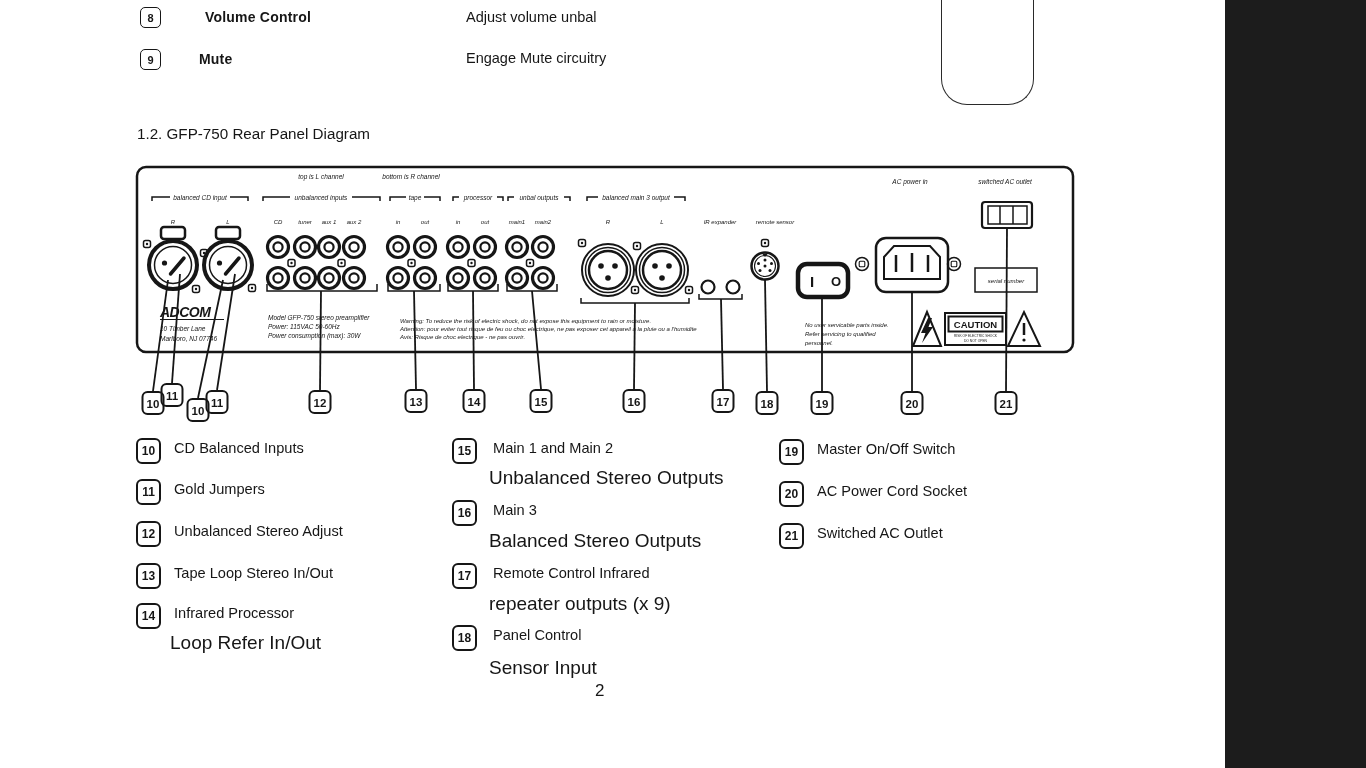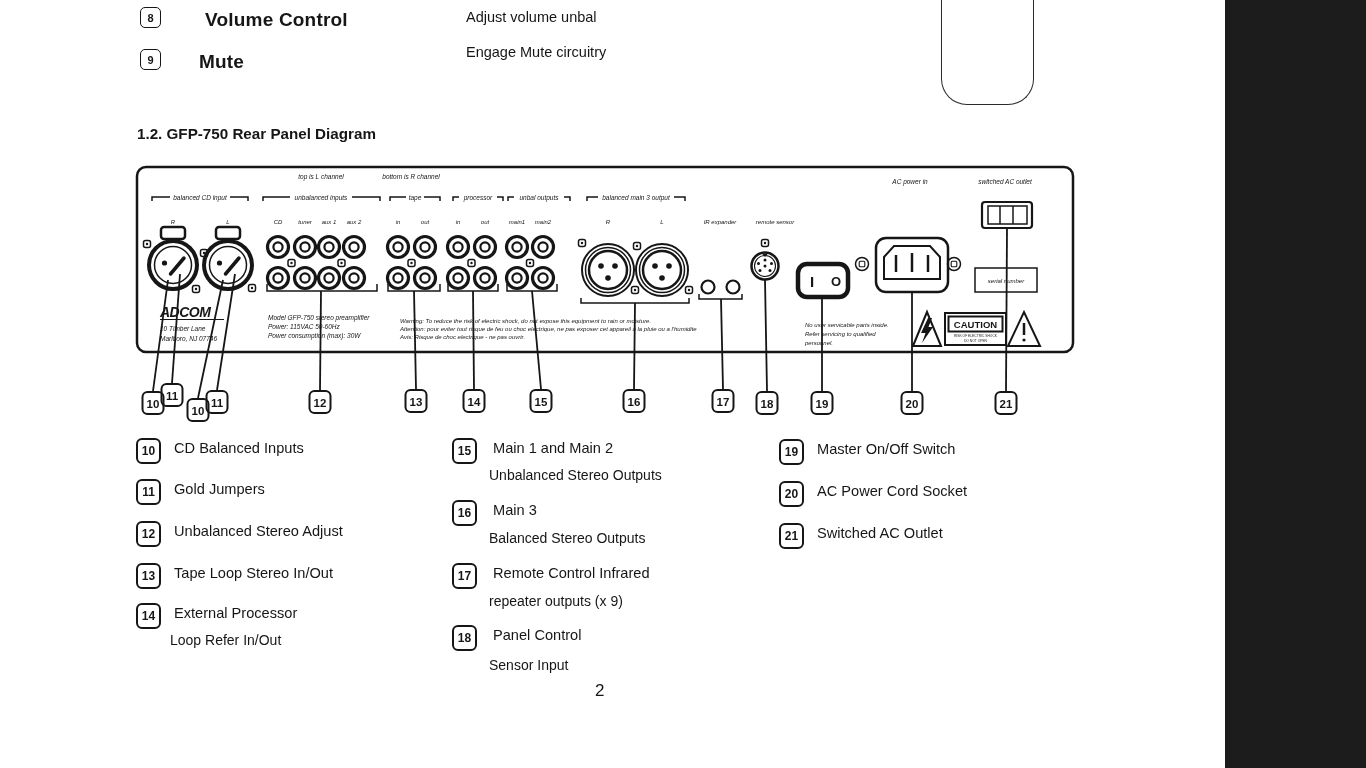--- a/index.html
+++ b/index.html
@@ -1,31 +1,31 @@
 <!DOCTYPE html>
 <html><head>
 <meta charset="utf-8">
 <style>
   html,body{margin:0;padding:0;}
   .page{position:relative;width:1366px;height:768px;background:#ffffff;overflow:hidden;
         font-family:"Liberation Sans",sans-serif;color:#161616;}
   .abs{position:absolute;}
   .ctl-badge{position:absolute;width:19px;height:19px;border:1.8px solid #161616;border-radius:5px;
              display:flex;align-items:center;justify-content:center;font-weight:bold;font-size:11px;}
-  .ctl-label{position:absolute;font-weight:bold;font-size:19px;letter-spacing:.2px;}
+  .ctl-label{position:absolute;font-weight:bold;font-size:14px;letter-spacing:.2px;}
   .ctl-desc{position:absolute;font-size:14.5px;}
-  .heading{position:absolute;font-weight:bold;font-size:15.2px;}
+  .heading{position:absolute;font-weight:normal;font-size:15.2px;}
   .remote-frag{position:absolute;left:941px;top:-4px;width:91px;height:108px;
                border:1.8px solid #2a2a2a;border-top:none;border-radius:0 0 26px 26px;background:#fff;}
   .side-black{position:absolute;left:1225px;top:0;width:141px;height:768px;background:#1c1c1c;}
   .legend-item{position:absolute;display:flex;align-items:flex-start;}
   .lg-badge{width:21px;height:22px;border:2px solid #161616;border-radius:6px;flex:0 0 auto;
             display:flex;align-items:center;justify-content:center;font-weight:bold;font-size:12px;}
   .lg-text{font-size:14.6px;padding-top:2px;}
-  .lg-line2{position:absolute;font-size:14px;}
+  .lg-line2{position:absolute;font-size:19px;}
   .gap13{gap:13px;}.gap16{gap:16px;}
   .pagenum{position:absolute;font-size:17px;}
   
   svg text{font-family:"Liberation Sans",sans-serif;fill:#161616;}
   .it{font-style:italic;}
   .mid{text-anchor:middle;}
   .t6{font-size:6px;}.t65{font-size:6.5px;}.t32{font-size:3.3px;}
   .t95b{font-size:9.5px;font-weight:bold;}
   .t16b{font-size:15px;font-weight:bold;}.t14b{font-size:13px;font-weight:bold;}
   .t115b{font-size:11.5px;font-weight:bold;}
@@ -46,21 +46,21 @@
 <body>
 
 <div class="page">
 
   <div class="ctl-badge" style="left:140px;top:7px">8</div>
   <div class="ctl-label" style="left:205px;top:9px">Volume Control</div>
   <div class="ctl-desc" style="left:466px;top:9px">Adjust volume unbal</div>
 
   <div class="ctl-badge" style="left:140px;top:49px">9</div>
   <div class="ctl-label" style="left:199px;top:51px">Mute</div>
-  <div class="ctl-desc" style="left:466px;top:44px">Engage Mute circuitry</div>
+  <div class="ctl-desc" style="left:466px;top:50px">Engage Mute circuitry</div>
 
   <div class="remote-frag"></div>
 
   <div class="heading" style="left:137px;top:125px">1.2. GFP-750 Rear Panel Diagram</div>
 
   <svg class="abs" style="left:128px;top:160px" width="950" height="263" viewBox="0 0 950 263">
 
     <rect x="9" y="7" width="936" height="185" rx="9" class="ln25"></rect>
 
     <text x="193" y="19" class="it t65 mid">top is L channel</text>
@@ -432,21 +432,21 @@
   <div class="legend-item gap13" style="left:136px;top:521px">
     <span class="lg-badge">12</span>
     <span class="lg-text">Unbalanced Stereo Adjust</span>
   </div>
   <div class="legend-item gap13" style="left:136px;top:563px">
     <span class="lg-badge">13</span>
     <span class="lg-text">Tape Loop Stereo In/Out</span>
   </div>
   <div class="legend-item gap13" style="left:136px;top:603px">
     <span class="lg-badge">14</span>
-    <span class="lg-text">External Processor</span>
+    <span class="lg-text">Infrared Processor</span>
   </div>
   <div class="lg-line2" style="left:170px;top:632px">Loop Refer In/Out</div>
 
   <div class="legend-item gap16" style="left:452px;top:438px">
     <span class="lg-badge">15</span>
     <span class="lg-text">Main 1 and Main 2</span>
   </div>
   <div class="lg-line2" style="left:489px;top:467px">Unbalanced Stereo Outputs</div>
   <div class="legend-item gap16" style="left:452px;top:500px">
     <span class="lg-badge">16</span>

